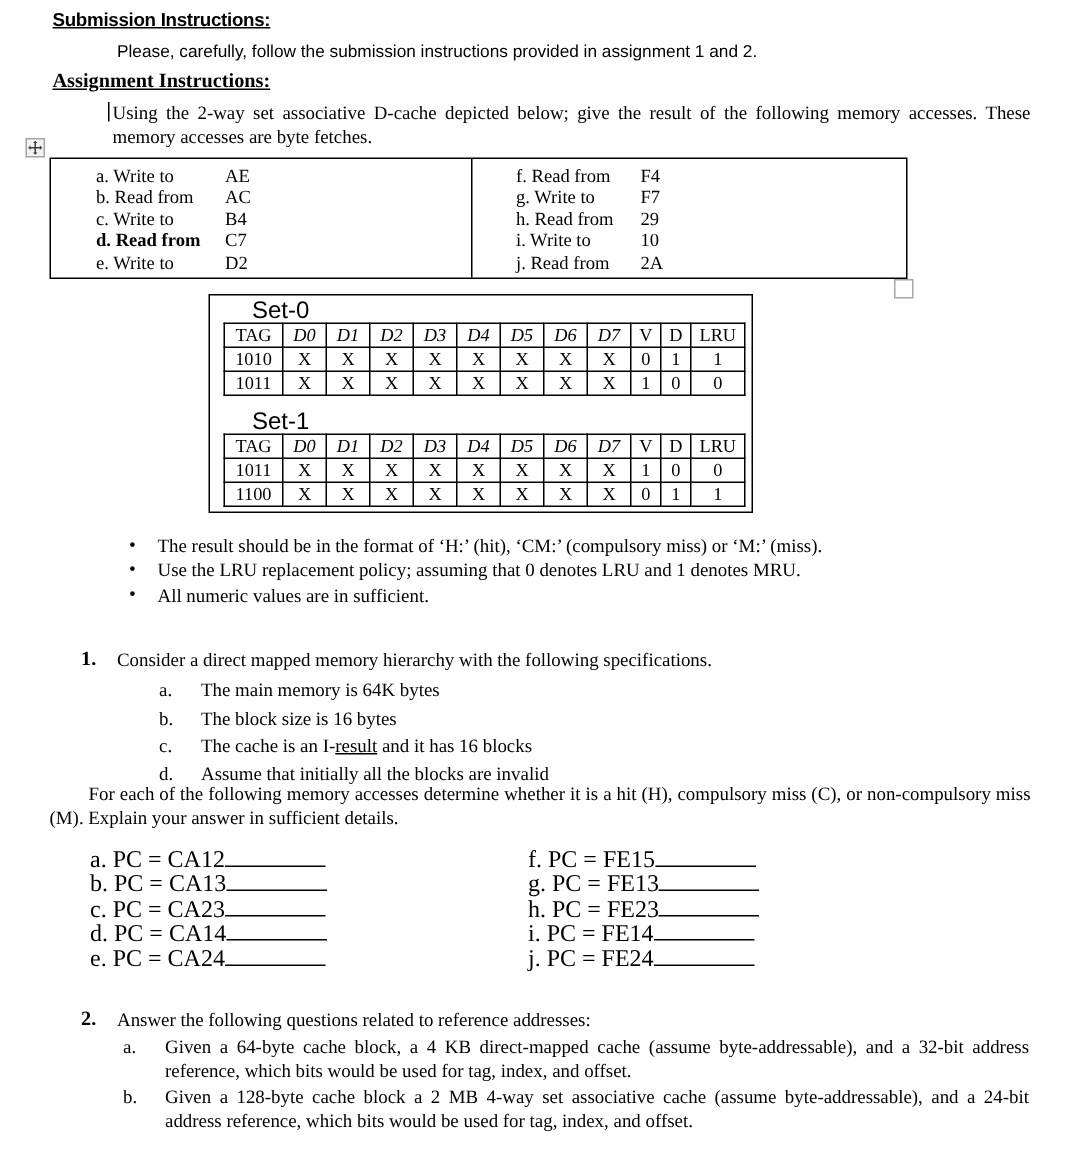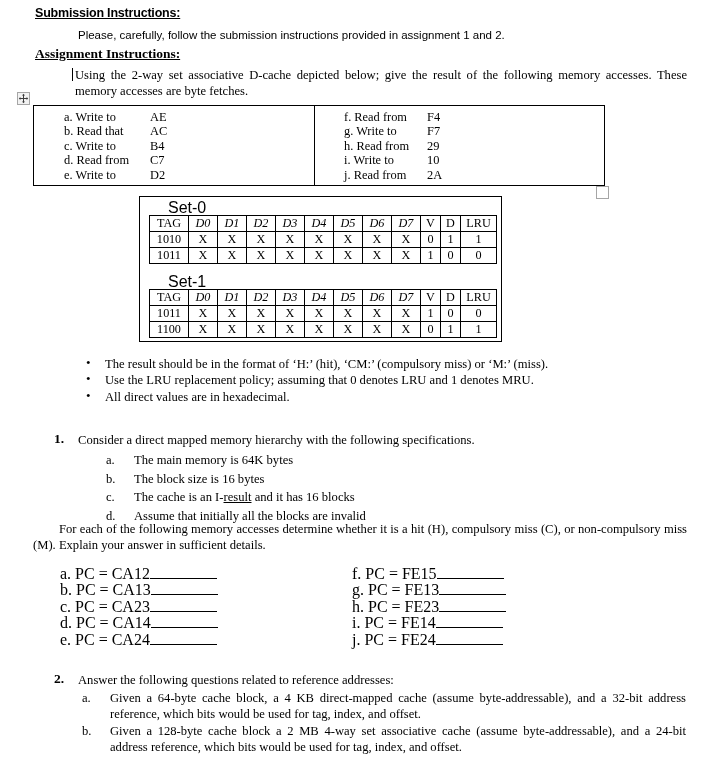--- a/index.html
+++ b/index.html
@@ -206,27 +206,27 @@
   </div>
 
   <div class="access-table" style="left:33px; top:105px; width:572px; height:81px;">
     <div class="vdiv" style="left:280px;"></div>
 
     <div class="acc-col" style="left:30px;">
       <span class="acc-row">
         <span class="acc-lbl" style="width:86px;">a. Write to</span><span class="acc-val">AE</span>
       </span>
       <span class="acc-row">
-        <span class="acc-lbl" style="width:86px;">b. Read that</span><span class="acc-val">AC</span>
+        <span class="acc-lbl" style="width:86px;">b. Read from</span><span class="acc-val">AC</span>
       </span>
       <span class="acc-row">
         <span class="acc-lbl" style="width:86px;">c. Write to</span><span class="acc-val">B4</span>
       </span>
       <span class="acc-row">
-        <span class="acc-lbl" style="width:86px;">d. Read from</span><span class="acc-val">C7</span>
+        <span class="acc-lbl" style="width:86px;font-weight:bold;">d. Read from</span><span class="acc-val">C7</span>
       </span>
       <span class="acc-row">
         <span class="acc-lbl" style="width:86px;">e. Write to</span><span class="acc-val">D2</span>
       </span>
     </div>
 
     <div class="acc-col" style="left:310px;">
       <span class="acc-row">
         <span class="acc-lbl" style="width:83px;">f. Read from</span><span class="acc-val">F4</span>
       </span>
@@ -349,21 +349,21 @@
   </div>
 
   <div class="bullet-list" style="left:84px; top:356px;">
     <div class="bullet-item">
       <span>The result should be in the format of ‘H:’ (hit), ‘CM:’ (compulsory miss) or ‘M:’ (miss).</span>
     </div>
     <div class="bullet-item">
       <span>Use the LRU replacement policy; assuming that 0 denotes LRU and 1 denotes MRU.</span>
     </div>
     <div class="bullet-item">
-      <span>All direct values are in hexadecimal.</span>
+      <span>All numeric values are in sufficient.</span>
     </div>
   </div>
 
   <div class="qnum" style="left:54px; top:431px;">1.</div>
   <div class="qtext" style="left:78px; top:432px; width:600px;">Consider a direct mapped memory hierarchy with the following specifications.</div>
 
   <div class="sub-list" style="left:106px; top:451px;">
     <div class="sub-item">
       <span class="sl">a.</span><span>The main memory is 64K bytes</span>
     </div>

